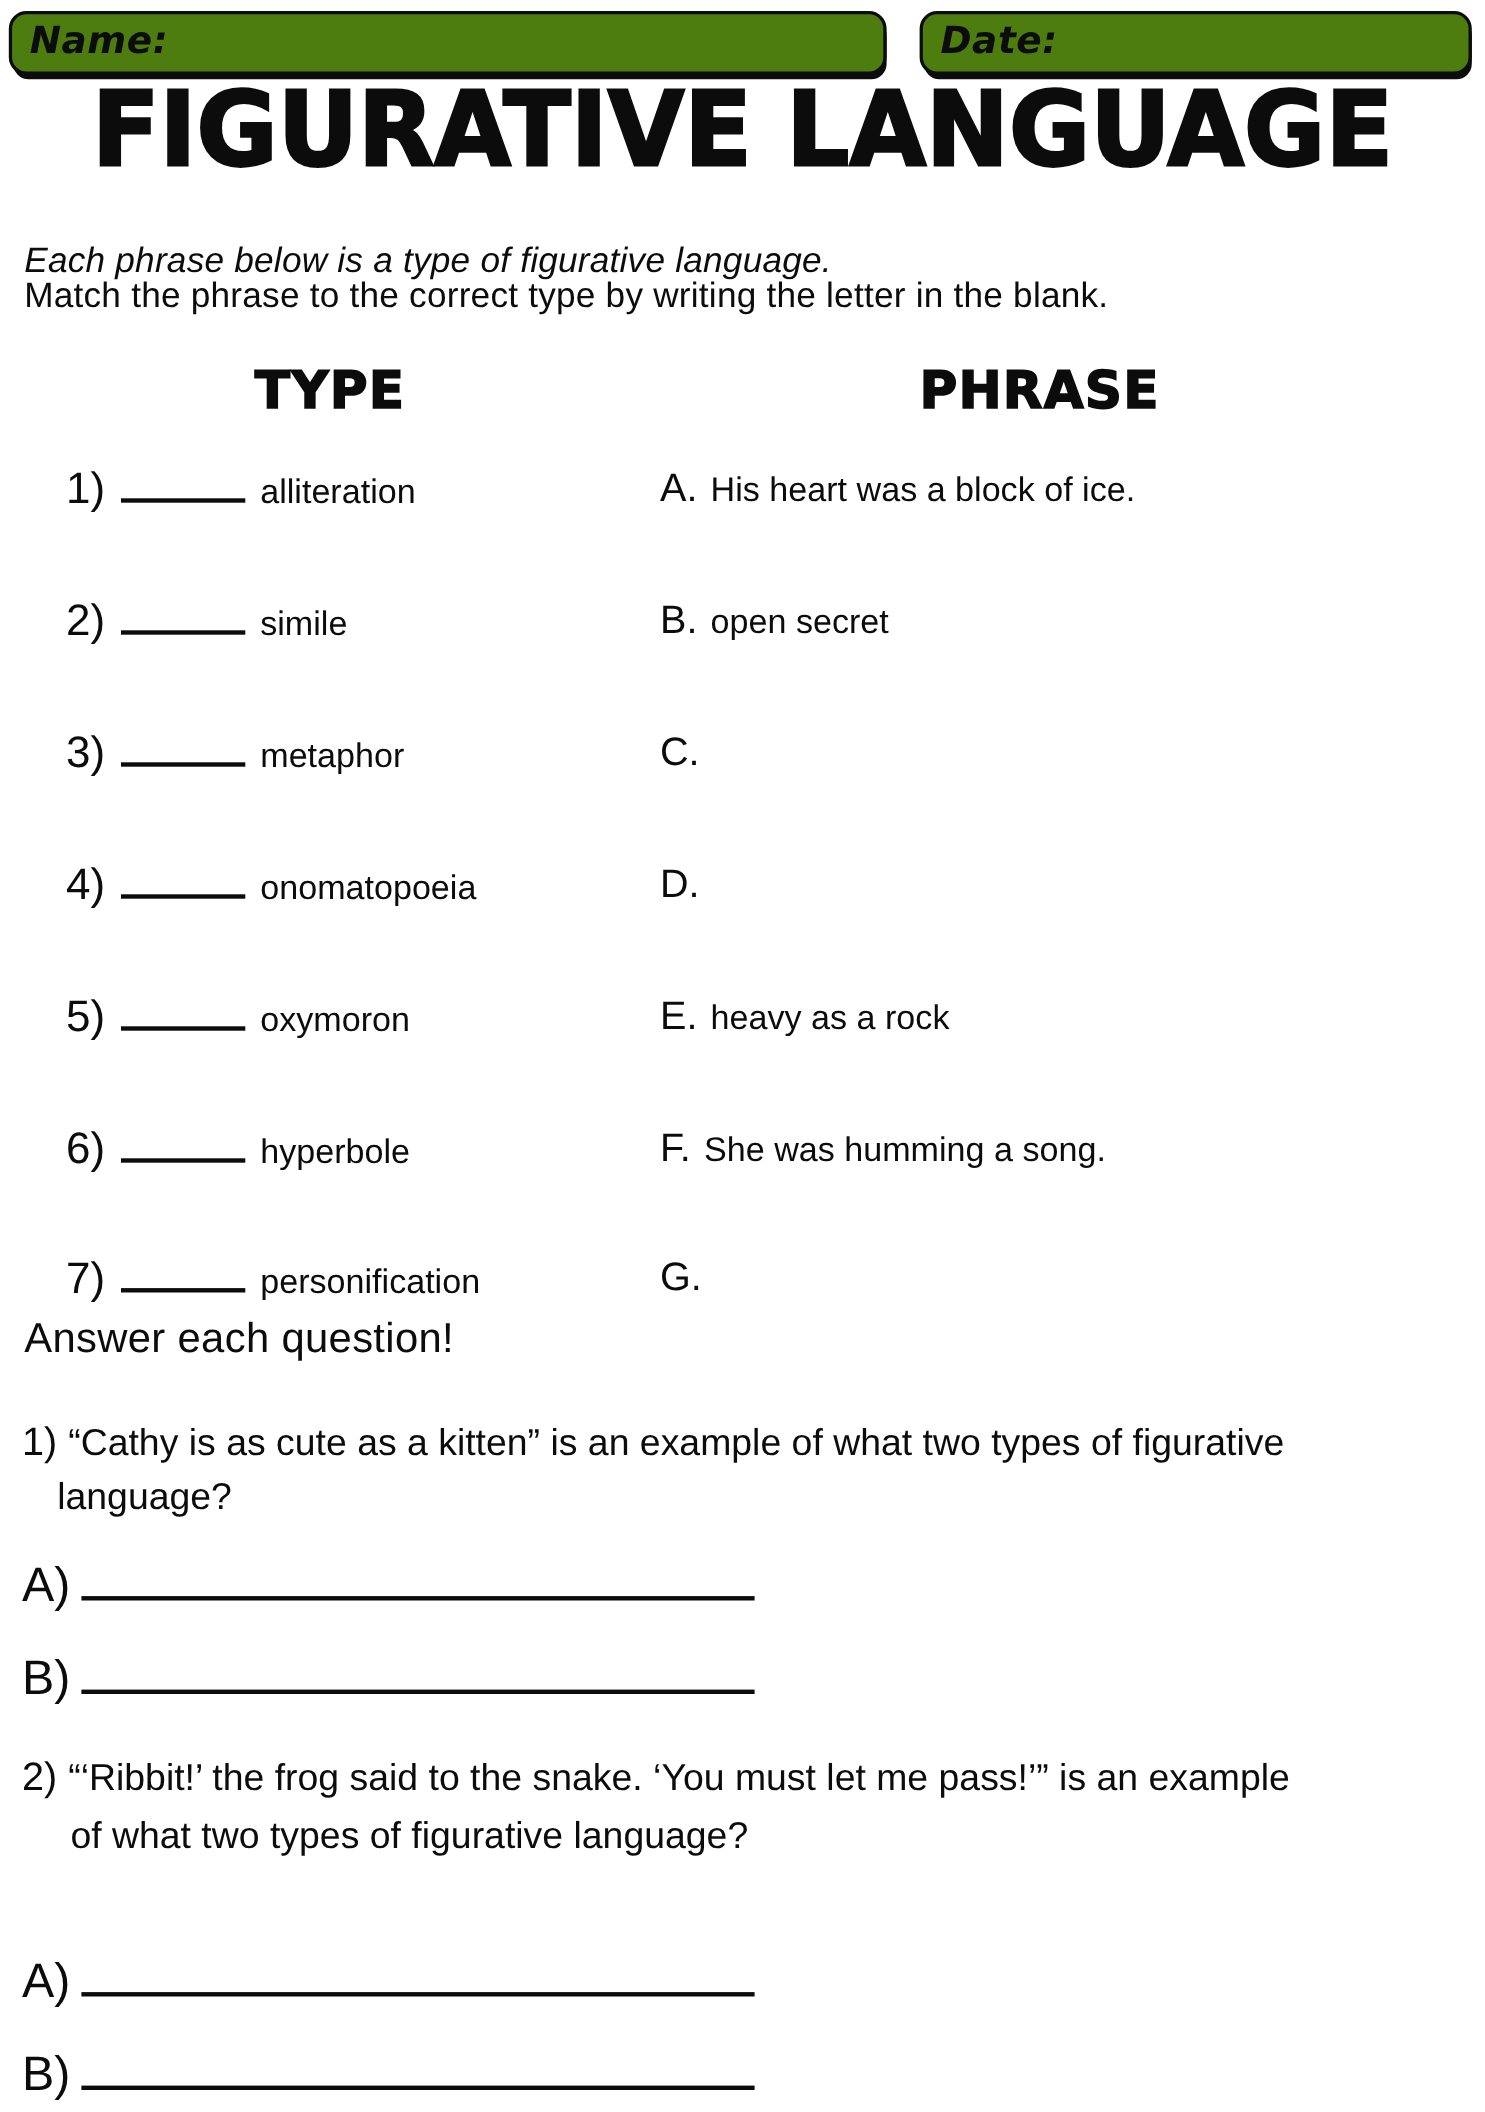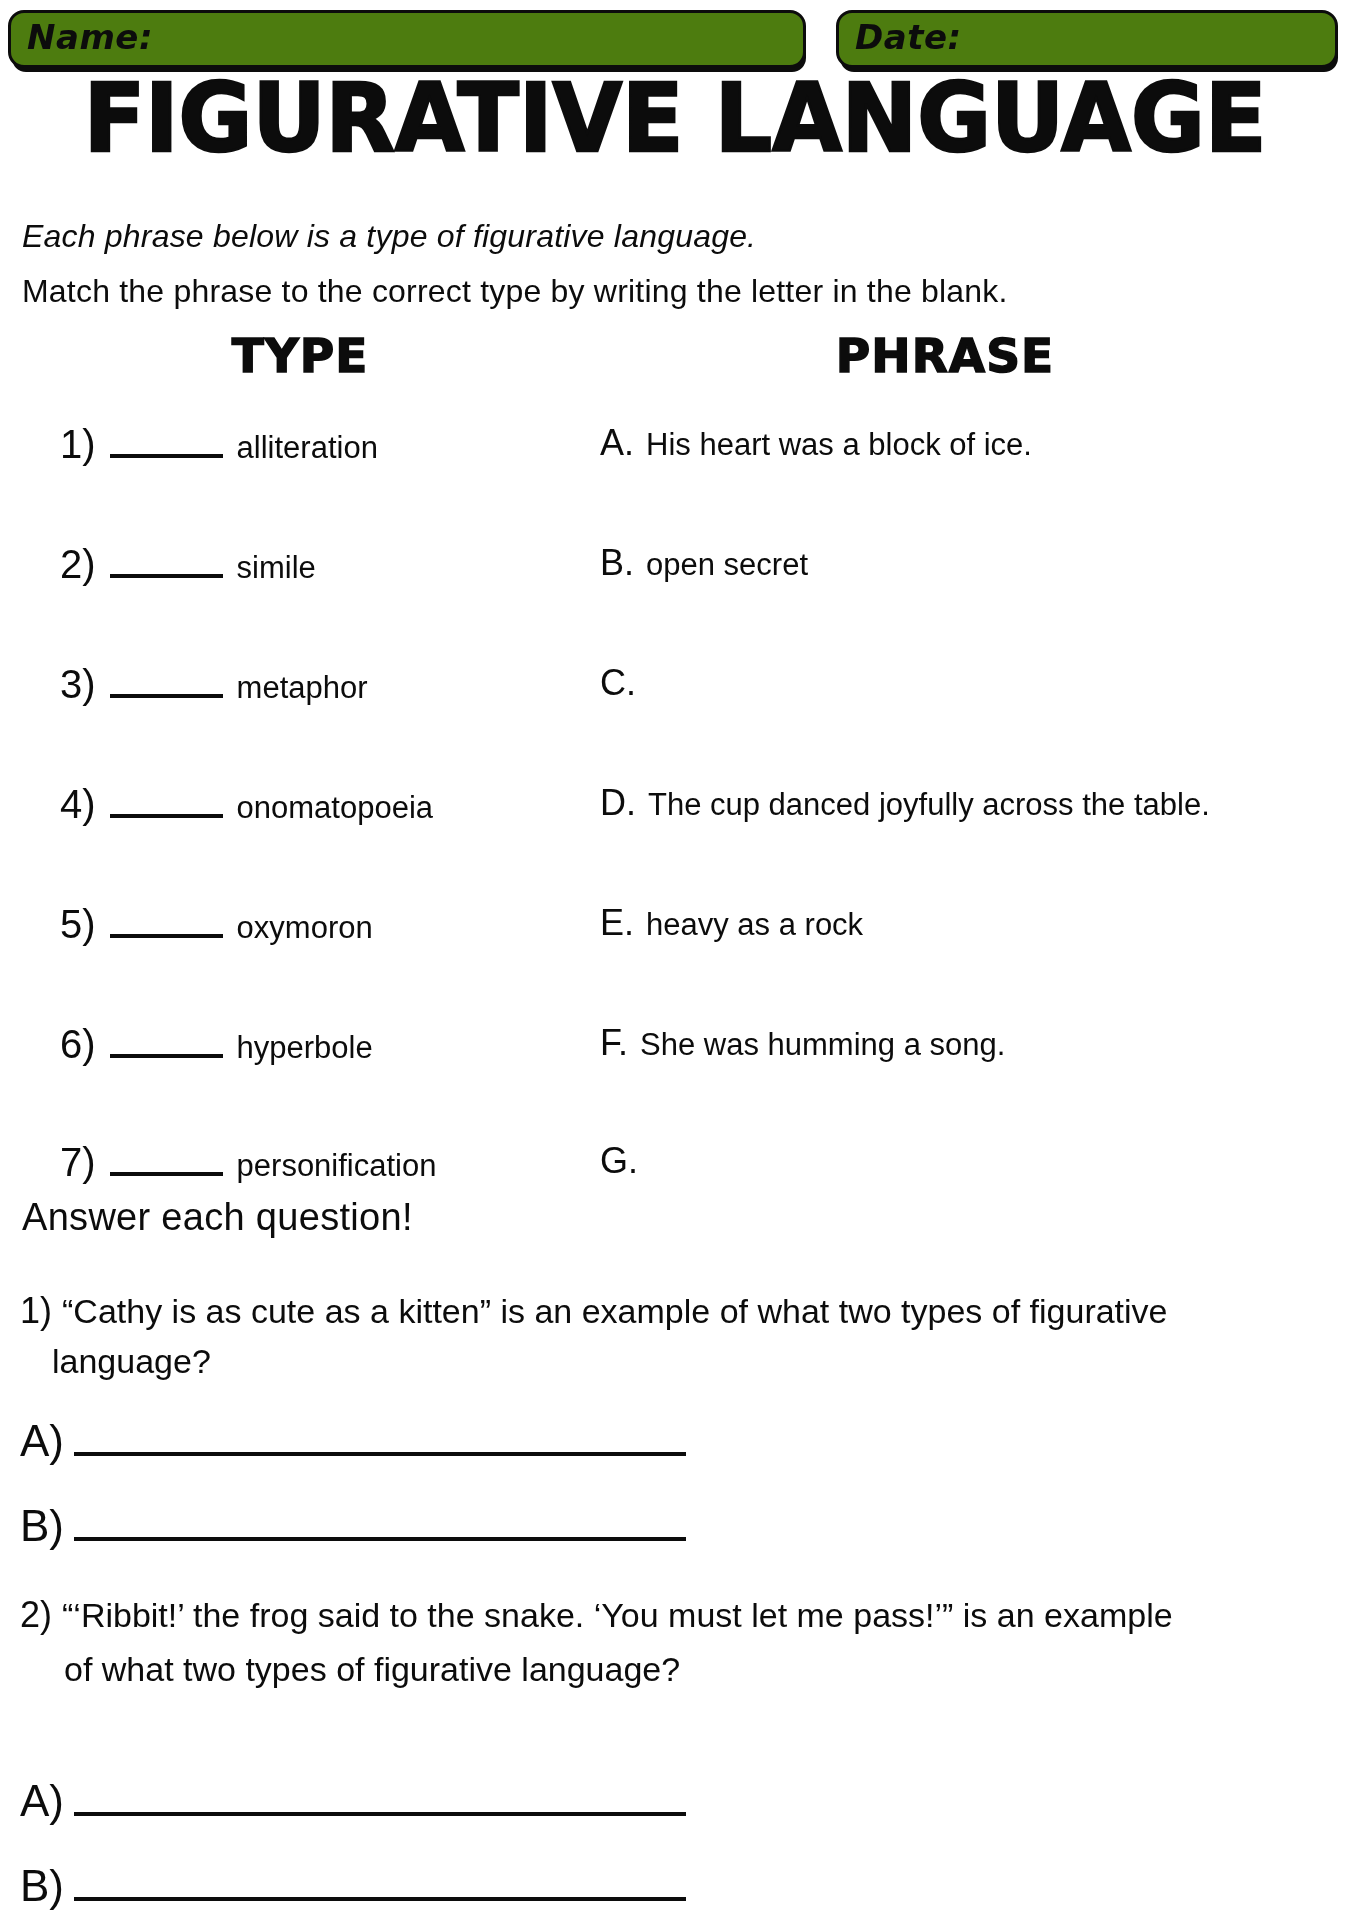--- a/index.html
+++ b/index.html
@@ -24,21 +24,21 @@
   .title {
     position:absolute; top:72px; left:0; width:100%;
     text-align:center;
     font-family:"DejaVu Sans", sans-serif; font-weight:bold;
     font-size:90px; line-height:1.05; letter-spacing:0px;
     -webkit-text-stroke:2.5px #0c0c0c;
     transform:scaleY(1.04);
   }
   .instr { position:absolute; left:22px; font-size:32px; letter-spacing:0.2px; }
   #instr1 { top:218px;font-style:italic; }
-  #instr2 { top:250px;margin-top:23px; }
+  #instr2 { top:250px; }
   .col-header {
     position:absolute; top:328px; transform:translateX(-50%);
     font-family:"DejaVu Sans", sans-serif; font-weight:bold;
     font-size:47px; -webkit-text-stroke:1.5px #0c0c0c; letter-spacing:1px;
   }
   #type-header { left:300px; }
   #phrase-header { left:945px; }
   .match-row { position:absolute; left:0; width:1350px; height:62px; }
   .type-item {
     position:absolute; left:60px; display:flex; align-items:baseline; white-space:nowrap;
@@ -124,21 +124,20 @@
   </div>
 </div>
 <div class="match-row" style="top:782px">
   <div class="type-item">
     <span class="type-num">4)</span>
     <span class="type-blank"></span>
     <span class="type-label">onomatopoeia</span>
   </div>
   <div class="phrase-item">
     <span class="phrase-letter">D.</span>
-    <span class="phrase-text">The cup danced joyfully across the table.</span>
   </div>
 </div>
 <div class="match-row" style="top:902px">
   <div class="type-item">
     <span class="type-num">5)</span>
     <span class="type-blank"></span>
     <span class="type-label">oxymoron</span>
   </div>
   <div class="phrase-item">
     <span class="phrase-letter">E.</span>

